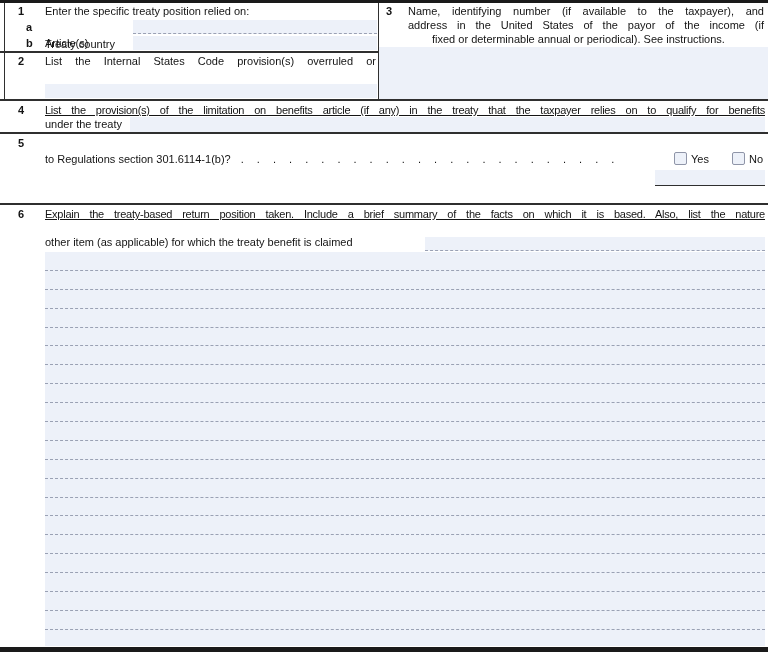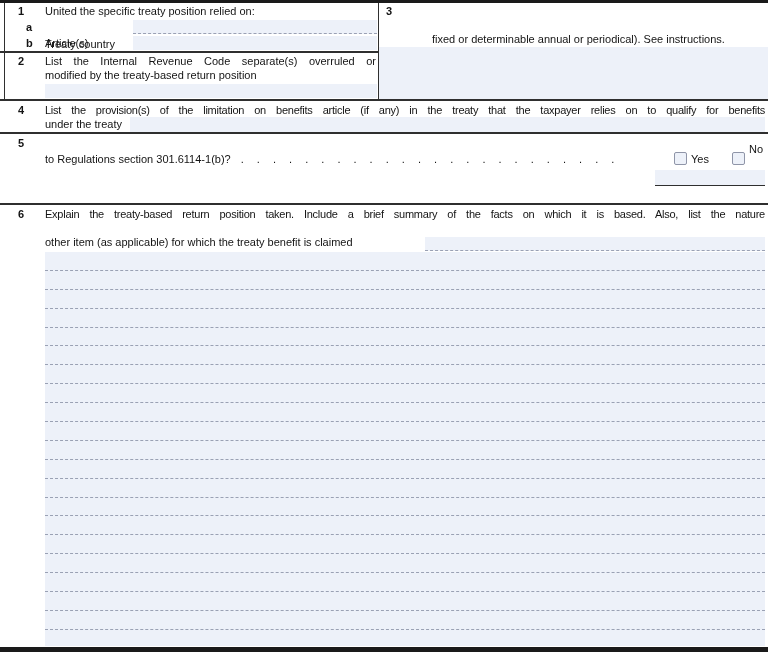--- a/index.html
+++ b/index.html
@@ -9,73 +9,74 @@
     font-size:11px;color:var(--text,#141414);line-height:13px;
   }
   .abs{position:absolute;}
   .num{font-weight:bold;}
   .fill{background:var(--field_fill,#edf1f9);}
   .dashb{border-bottom:1px dashed var(--dash,#9aa1b4);}
   .hline{background:var(--rule,#2f2f2f);height:1.5px;}
   .hline2{background:var(--rule,#2f2f2f);height:2px;}
   .vline{background:var(--rule,#2f2f2f);width:1px;}
   .just{text-align:justify;text-align-last:justify;}
-  .tight{letter-spacing:-0.25px;}
+  .tight{letter-spacing:-0.25px;text-decoration:underline;}
   .leader{word-spacing:10px;margin-left:10px;color:var(--text,#141414);}
   .leader.short{word-spacing:12px;}
   .cb{width:11px;height:11px;background:var(--field_fill,#edf1f9);
       border:1px solid var(--checkbox_border,#8f95a8);border-radius:2px;}
   .ckline{white-space:nowrap;}
   .wline{height:17.9px;border-bottom:1px dashed var(--dash,#9aa1b4);}
   .bar{background:var(--bar,#1a1a1a);}
 </style>
 </head>
 <body>
 
 <div class="page">
 
   <div class="abs bar" style="left:0;top:0;width:768px;height:3px"></div>
   <div class="abs vline" style="left:4px;top:3px;height:96px"></div>
   <div class="abs vline" style="left:378px;top:3px;height:96px"></div>
 
   <span class="abs num" style="left:18px;top:5px">1</span>
-  <span class="abs" style="left:45px;top:5px">United the specific treaty position relied on:</span>
+  <span class="abs" style="left:45px;top:5px">Enter the specific treaty position relied on:</span>
 
   <span class="abs num" style="left:26px;top:21px">a</span>
   <span class="abs" style="left:45px;top:38px">Treaty country</span>
   <div class="abs fill dashb" style="left:133px;top:20px;width:244px;height:13px"></div>
 
   <span class="abs num" style="left:26px;top:37px">b</span>
   <span class="abs" style="left:45px;top:37px">Article(s)</span>
   <div class="abs fill" style="left:133px;top:36px;width:244px;height:14px"></div>
   <div class="abs hline" style="left:0;top:51px;width:378px"></div>
 
   <span class="abs num" style="left:18px;top:55px">2</span>
-  <div class="abs just" style="left:45px;top:55px;width:331px">List the Internal Revenue Code separate(s) overruled or</div>
-  <div class="abs" style="left:45px;top:69px;width:331px">modified by the treaty-based return position</div>
+  <div class="abs just" style="left:45px;top:55px;width:331px">List the Internal States Code provision(s) overruled or</div>
   <div class="abs fill" style="left:45px;top:84px;width:332px;height:14px"></div>
 
   <span class="abs num" style="left:386px;top:5px">3</span>
+  <div class="abs just" style="left:408px;top:5px;width:356px">Name, identifying number (if available to the taxpayer), and</div>
+  <div class="abs just" style="left:408px;top:19px;width:356px">address in the United States of the payor of the income (if</div>
   <div class="abs" style="left:432px;top:33px;width:356px">fixed or determinable annual or periodical). See instructions.</div>
   <div class="abs fill" style="left:379px;top:47px;width:389px;height:52px"></div>
 
   <div class="abs hline2" style="left:0;top:99px;width:768px"></div>
 
   <span class="abs num" style="left:18px;top:104px">4</span>
   <div class="abs just tight" style="left:45px;top:104px;width:720px">List the provision(s) of the limitation on benefits article (if any) in the treaty that the taxpayer relies on to qualify for benefits</div>
   <span class="abs" style="left:45px;top:118px">under the treaty</span>
   <div class="abs fill" style="left:130px;top:117px;width:635px;height:15px"></div>
   <div class="abs hline" style="left:0;top:132px;width:768px"></div>
 
   <span class="abs num" style="left:18px;top:137px">5</span>
   <div class="abs ckline" style="left:45px;top:153px"><span>to Regulations section 301.6114-1(b)?</span><span class="leader">. . . . . . . . . . . . . . . . . . . . . . . .</span></div>
   <div class="abs cb" style="left:674px;top:152px"></div>
   <span class="abs" style="left:691px;top:153px">Yes</span>
   <div class="abs cb" style="left:732px;top:152px"></div>
-  <span class="abs" style="left:749px;top:143px">No</span>
+  <span class="abs" style="left:749px;top:153px">No</span>
   <div class="abs fill" style="left:655px;top:170px;width:110px;height:15px;border-bottom:1.5px solid var(--rule)"></div>
   <div class="abs hline" style="left:0;top:203px;width:768px"></div>
 
   <span class="abs num" style="left:18px;top:208px">6</span>
   <div class="abs just tight" style="left:45px;top:208px;width:720px">Explain the treaty-based return position taken. Include a brief summary of the facts on which it is based. Also, list the nature</div>
   <div class="abs" style="left:45px;top:236px;width:720px">other item (as applicable) for which the treaty benefit is claimed</div>
   <div class="abs fill dashb" style="left:425px;top:237px;width:340px;height:13px"></div>
 
   <div class="abs fill" id="writing-lines" style="left:45px;top:252px;width:720px;height:394px">
       <div class="wline"></div>

